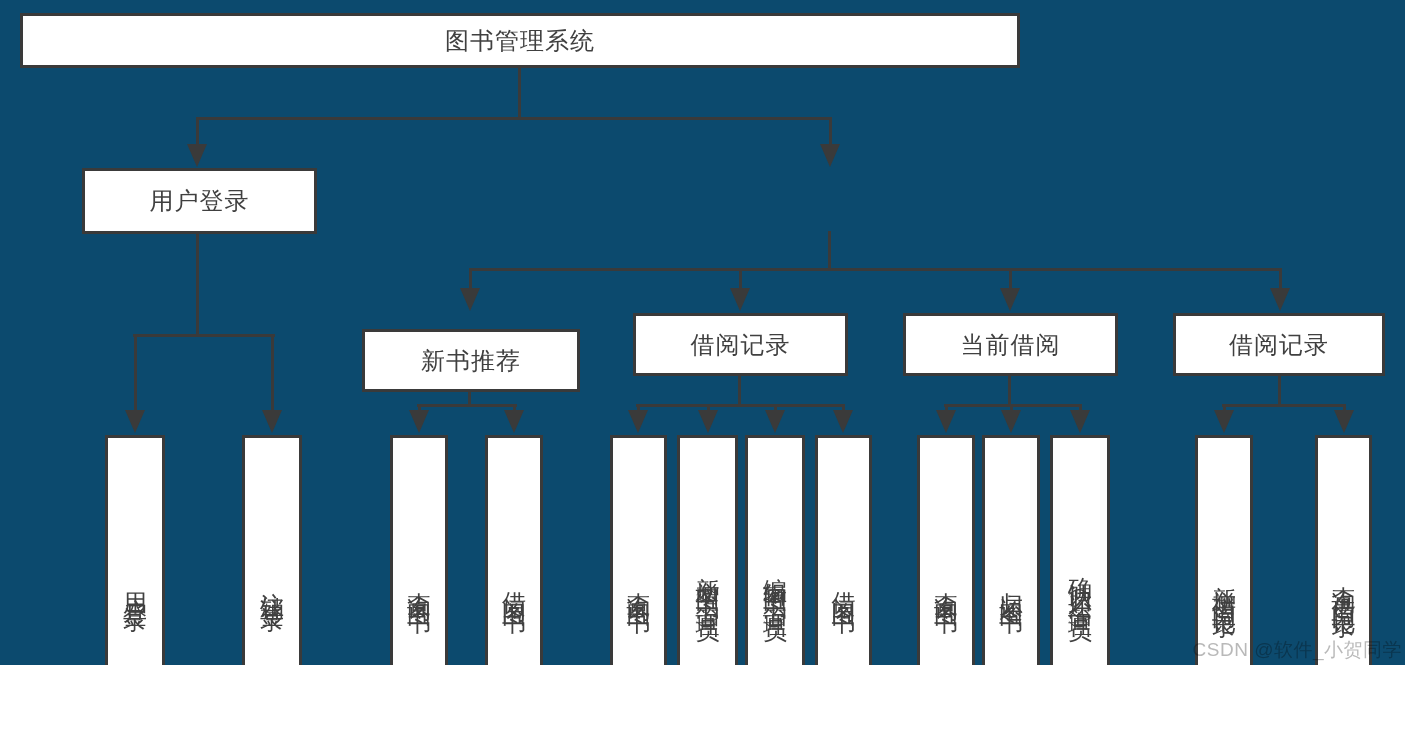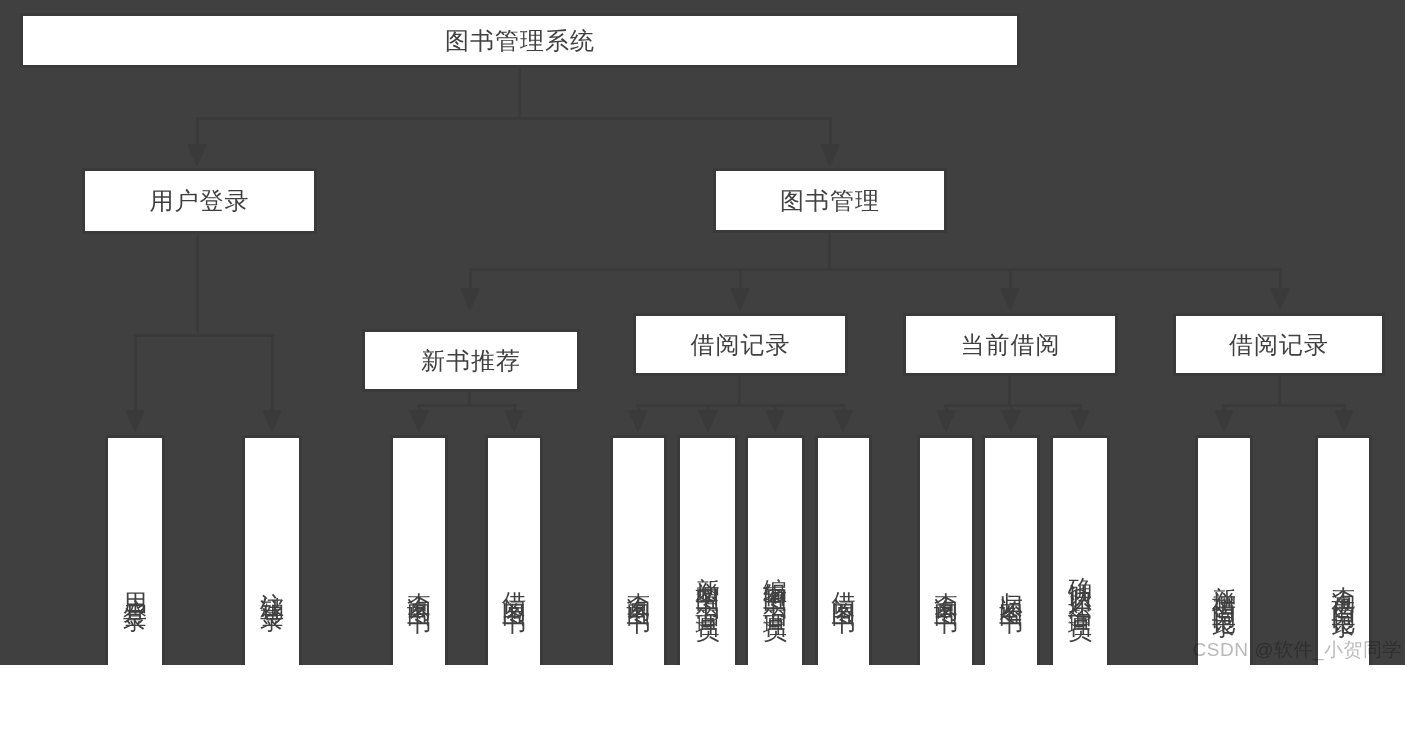--- a/index.html
+++ b/index.html
@@ -5,21 +5,21 @@
   html, body {
     margin: 0;
     padding: 0;
     background: #ffffff;
     font-family: "Liberation Sans", "DejaVu Sans", sans-serif;
   }
   #canvas {
     position: relative;
     width: 1405px;
     height: 665px;
-    background: #404040;
+    background: #0c4a6e;
     overflow: hidden;
   }
   
   .box {
     position: absolute;
     box-sizing: border-box;
     background: #ffffff;
     border: 3px solid #3a3a3a;
     display: flex;
     align-items: center;
@@ -92,21 +92,20 @@
 <div id="canvas">
 
   <div class="box" style="left:20px; top:13px; width:1000px; height:55px;">图书管理系统</div>
 
   <div class="vline" style="left:518px; top:66px; height:53px;"></div>
   <div class="hline" style="left:196px; top:117px; width:636px;"></div>
   <div class="arr" style="left:187px; top:117px; height:50px;"></div>
   <div class="arr" style="left:820px; top:117px; height:50px;"></div>
 
   <div class="box" style="left:82px; top:168px; width:235px; height:66px;">用户登录</div>
-  <div class="box" style="left:713px; top:168px; width:234px; height:65px;">图书管理</div>
 
   <div class="vline" style="left:196px; top:232px; height:104px;"></div>
   <div class="hline" style="left:133px; top:334px; width:142px;"></div>
   <div class="arr" style="left:125px; top:334px; height:99px;"></div>
   <div class="arr" style="left:262px; top:334px; height:99px;"></div>
 
   <div class="vline" style="left:828px; top:231px; height:40px;"></div>
   <div class="hline" style="left:469px; top:268px; width:813px;"></div>
   <div class="arr" style="left:460px; top:268px; height:43px;"></div>
   <div class="arr" style="left:730px; top:268px; height:43px;"></div>

